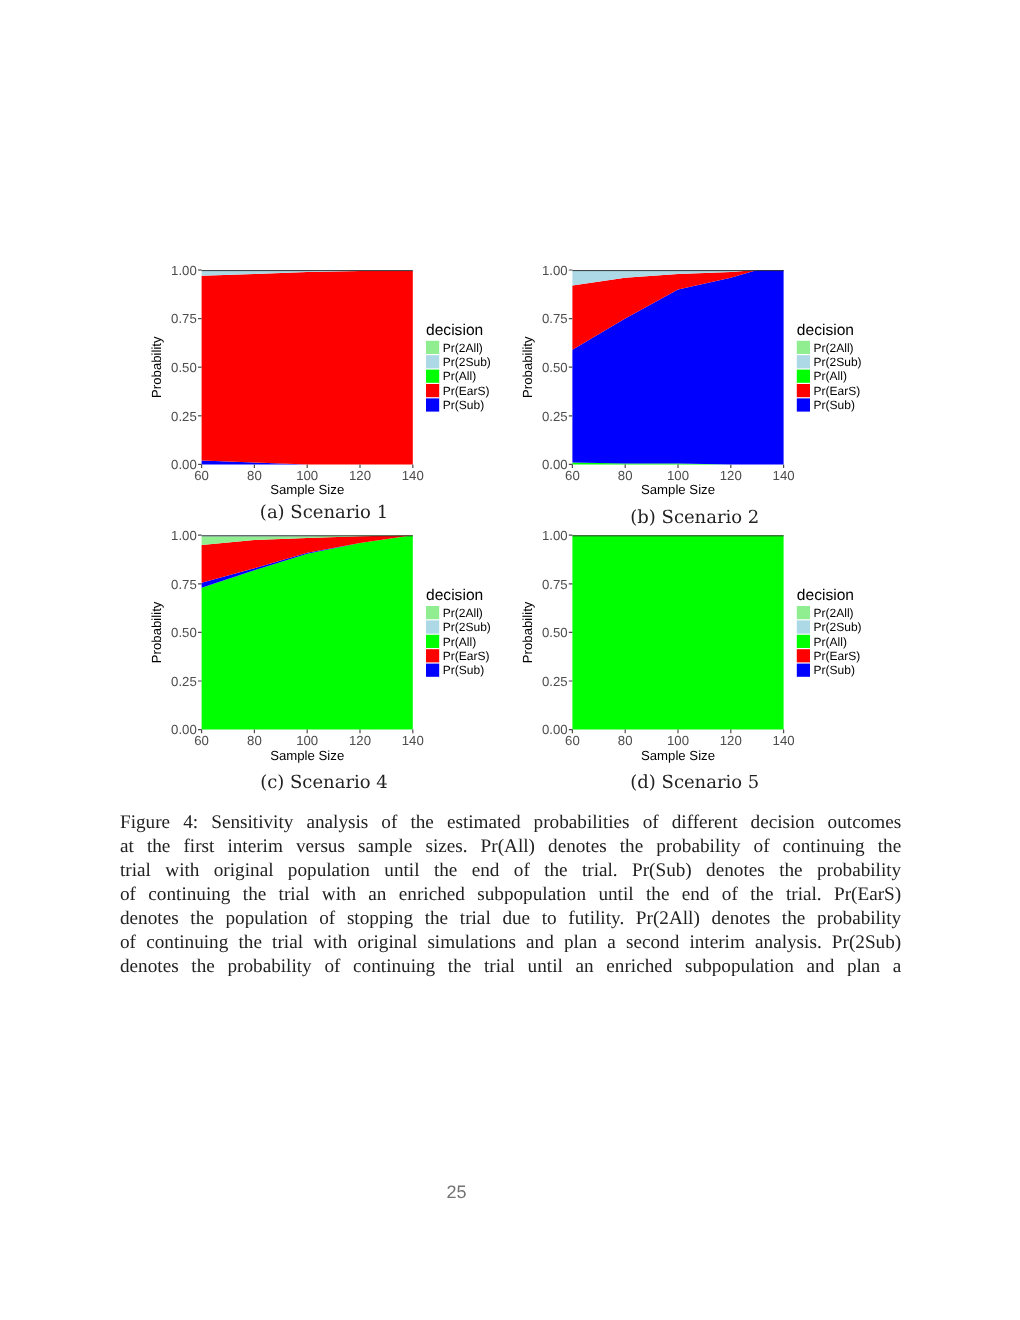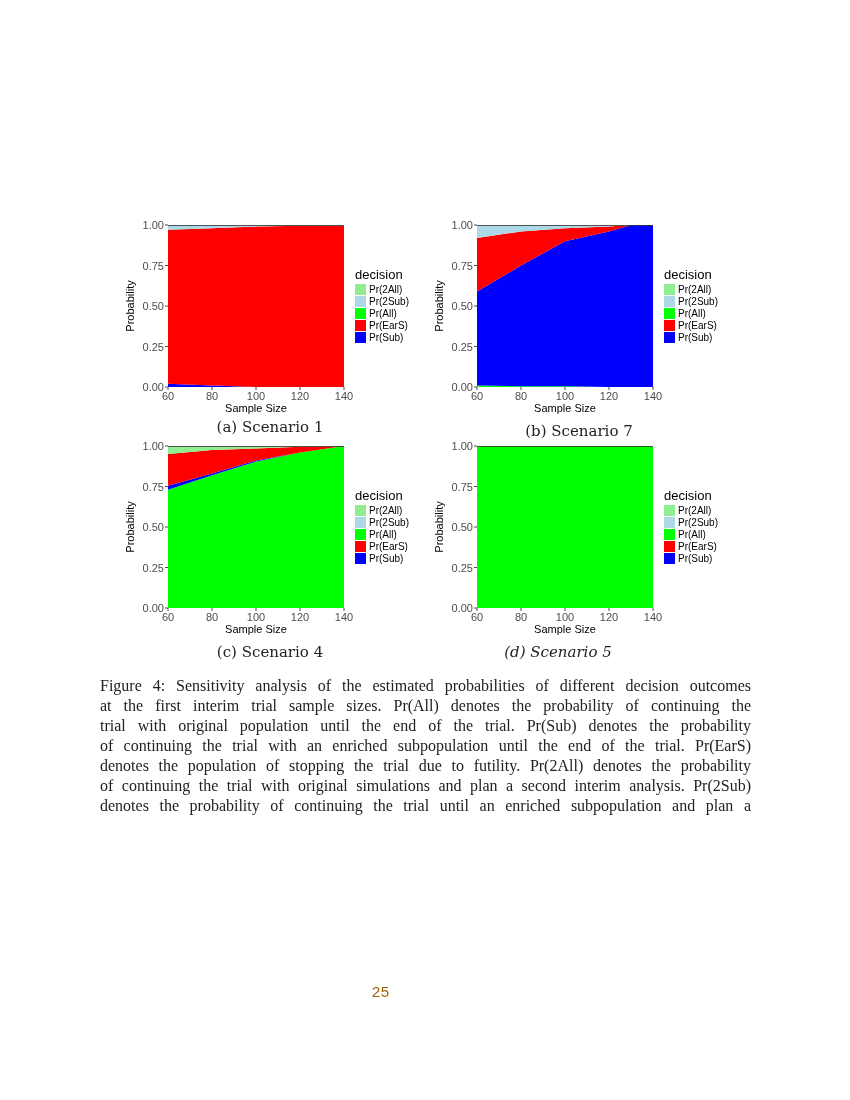--- a/index.html
+++ b/index.html
@@ -16,21 +16,21 @@
   }
   .caption {
     position: absolute; left: 100px; top: 676px; width: 651px;
     font-family: "Liberation Serif", "DejaVu Serif", serif; font-size: 16px; line-height: 20px;
     color: #222; text-align: justify;
   }
   .caption-line { display: block; text-align: justify; text-align-last: justify; white-space: nowrap; }
   .caption-line.last { text-align-last: left; }
   .page-number {
     position: absolute; left: 0; width: 761px; top: 985px; text-align: center;
-    font-family: Liberation Mono, monospace; font-size: 15px; color: #a16207;
+    font-family: Liberation Sans, sans-serif; font-size: 15px; color: #737373;
   }
 </style>
 </head>
 <body>
 
 <div class="panel" style="left:120px; top:215px;">
   <svg class="plot-svg" width="300" height="230">
       <rect x="48" y="10" width="176" height="162" fill="#ffffff"></rect>
       <g>
         <path d="M48.00,168.76L92.00,170.38L136.00,172.00L180.00,172.00L224.00,172.00L224.00,172.00L180.00,172.00L136.00,172.00L92.00,172.00L48.00,172.00Z" fill="#0000ff" stroke="none"></path>
@@ -120,21 +120,21 @@
         <text x="249" y="90" class="legend-text">Pr(2Sub)</text>
         <rect x="235" y="93" width="11" height="11" fill="#00ff00"></rect>
         <text x="249" y="102" class="legend-text">Pr(All)</text>
         <rect x="235" y="105" width="11" height="11" fill="#ff0000"></rect>
         <text x="249" y="114" class="legend-text">Pr(EarS)</text>
         <rect x="235" y="117" width="11" height="11" fill="#0000ff"></rect>
         <text x="249" y="126" class="legend-text">Pr(Sub)</text>
       </g>
     </svg>
 </div>
-<div class="subcaption" style="left:429px; top:422px;">(b) Scenario 7</div>
+<div class="subcaption" style="left:429px; top:422px;">(b) Scenario 2</div>
 
 <div class="panel" style="left:120px; top:436px;">
   <svg class="plot-svg" width="300" height="230">
       <rect x="48" y="10" width="176" height="162" fill="#ffffff"></rect>
       <g>
         <path d="M48.00,53.74L92.00,39.16L136.00,25.39L180.00,16.48L224.00,10.00L224.00,172.00L180.00,172.00L136.00,172.00L92.00,172.00L48.00,172.00Z" fill="#00ff00" stroke="none"></path>
         <path d="M48.00,49.69L92.00,37.54L136.00,24.58L180.00,16.48L224.00,10.00L224.00,10.00L180.00,16.48L136.00,25.39L92.00,39.16L48.00,53.74Z" fill="#0000ff" stroke="none"></path>
         <path d="M48.00,18.10L92.00,14.05L136.00,12.43L180.00,10.81L224.00,10.00L224.00,10.00L180.00,16.48L136.00,24.58L92.00,37.54L48.00,49.69Z" fill="#ff0000" stroke="none"></path>
         <path d="M48.00,10.81L92.00,10.81L136.00,10.81L180.00,10.00L224.00,10.00L224.00,10.00L180.00,10.81L136.00,12.43L92.00,14.05L48.00,18.10Z" fill="#90ee90" stroke="none"></path>
         <path d="M48.00,10.00L92.00,10.00L136.00,10.00L180.00,10.00L224.00,10.00L224.00,10.00L180.00,10.00L136.00,10.81L92.00,10.81L48.00,10.81Z" fill="#add8e6" stroke="none"></path>
@@ -220,25 +220,25 @@
         <text x="249" y="90" class="legend-text">Pr(2Sub)</text>
         <rect x="235" y="93" width="11" height="11" fill="#00ff00"></rect>
         <text x="249" y="102" class="legend-text">Pr(All)</text>
         <rect x="235" y="105" width="11" height="11" fill="#ff0000"></rect>
         <text x="249" y="114" class="legend-text">Pr(EarS)</text>
         <rect x="235" y="117" width="11" height="11" fill="#0000ff"></rect>
         <text x="249" y="126" class="legend-text">Pr(Sub)</text>
       </g>
     </svg>
 </div>
-<div class="subcaption" style="left:408px; top:643px;font-style:italic;">(d) Scenario 5</div>
+<div class="subcaption" style="left:429px; top:643px;">(d) Scenario 5</div>
 
 <div class="caption">
   <span class="caption-line">Figure 4:  Sensitivity analysis of the estimated probabilities of different decision outcomes</span>
-  <span class="caption-line">at the first interim trial sample sizes.  Pr(All) denotes the probability of continuing the</span>
+  <span class="caption-line">at the first interim versus sample sizes.  Pr(All) denotes the probability of continuing the</span>
   <span class="caption-line">trial with original population until the end of the trial.  Pr(Sub) denotes the probability</span>
   <span class="caption-line">of continuing the trial with an enriched subpopulation until the end of the trial.  Pr(EarS)</span>
   <span class="caption-line">denotes the population of stopping the trial due to futility. Pr(2All) denotes the probability</span>
   <span class="caption-line">of continuing the trial with original simulations and plan a second interim analysis. Pr(2Sub)</span>
   <span class="caption-line">denotes the probability of continuing the trial until an enriched subpopulation and plan a</span>
 </div>
 
 <div class="page-number">25</div>
 
 </body></html>

